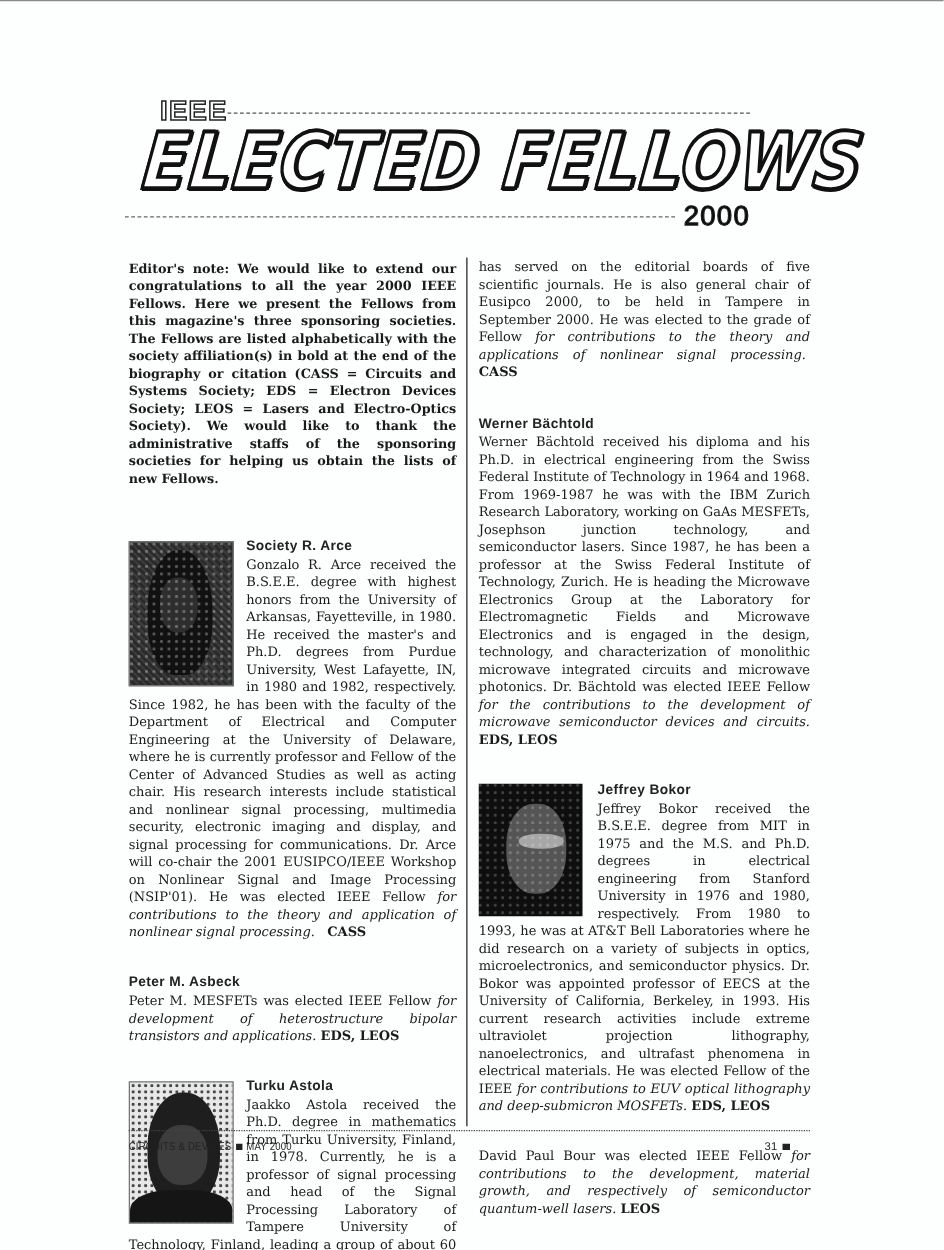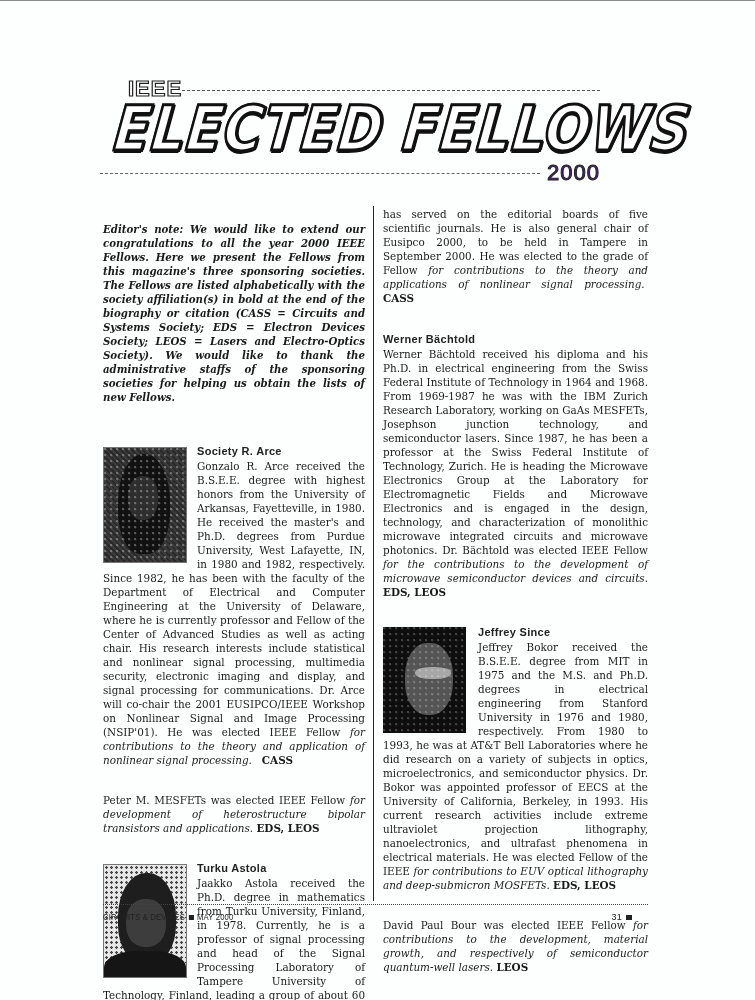--- a/index.html
+++ b/index.html
@@ -23,30 +23,30 @@
     font-family: "DejaVu Sans", sans-serif; font-weight: bold; font-style: italic;
     font-size: 62px; line-height: 62px; letter-spacing: 1px; white-space: nowrap;
     color: #ffffff;
     -webkit-text-stroke: 3px #111;
     text-shadow: 2px 2px 0 #111, -1px -1px 0 #111, 3px 0 0 #111, 0 3px 0 #111;
     transform: skewX(-6deg) scaleX(0.86); transform-origin: left top;
   }
   .mast .rule2 { position: absolute; left: 0px; top: 103px; width: 440px; border-top: 1px dashed #666; }
   .mast .year {
     position: absolute; left: 447px; top: 90px;
-    font-family: "Liberation Sans", sans-serif; font-size: 22px; color: #4c1d95;
+    font-family: "Liberation Sans", sans-serif; font-size: 22px; color: #000000;
     -webkit-text-stroke: 1px #222; letter-spacing: 1px;
   }
   
   .col { position: absolute; top: 208px; font-size: 10.4px; line-height: 14px; text-align: justify; hyphens: manual; }
   .col.left { left: 103px; width: 262px; }
   .col.right { left: 383px; width: 265px; top: 207px; }
   .divider { position: absolute; left: 373px; top: 206px; width: 1px; height: 695px; background: #222; }
   p { margin: 0; }
-  .note { font-style: italic; font-weight: bold; font-size: 10.2px; line-height: 14px; margin-top: 14px; }
+  .note { font-weight: bold; font-size: 10.2px; line-height: 14px; }
   .name {
     font-family: Liberation Sans, sans-serif; font-weight: bold; font-size: 11px;
     line-height: 14px; letter-spacing: 0.3px; color: #222; margin: 0 0 1px 0;
   }
   em { font-style: italic; }
   b.soc { font-weight: bold; }
   .entry { margin-top: 0; }
   .photo {
     float: left; width: 82px; background: #2a2a2a; margin: 1px 10px 3px 0;
     position: relative; overflow: hidden;
@@ -88,20 +88,21 @@
       <div class="bg"></div>
       <div class="head" style="left:14px; top:6px; width:52px; height:100px;"></div>
       <div class="face" style="left:24px; top:28px; width:30px; height:44px; background:#2e2e2e;"></div>
       <div class="speck"></div>
     </div>
     <p class="name">Society R. Arce</p>
     <p style="text-indent:0"><span>Gonzalo R. Arce received the B.S.E.E. degree with highest honors from the University of Arkansas, Fayetteville, in 1980. He received the master's and Ph.D. degrees from Purdue University, West Lafayette, IN, in 1980 and 1982, respectively. Since 1982, he has been with the faculty of the Department of Electrical and Computer Engineering at the University of Delaware, where he is currently professor and Fellow of the Center of Advanced Studies as well as acting chair. His research interests include statistical and nonlinear signal processing, multimedia security, electronic imaging and display, and signal processing for communications. Dr. Arce will co-chair the 2001 EUSIPCO/IEEE Workshop on Nonlinear Signal and Image Processing (NSIP'01). He was elected IEEE Fellow </span><em>for contributions to the theory and application of nonlinear signal processing.</em>&nbsp;&nbsp; <b class="soc">CASS</b></p>
   </div>
 
   <div class="entry" style="margin-top:26px">
+    <p class="name">Peter M. Asbeck</p>
     <p><span>Peter M. MESFETs was elected IEEE Fellow </span><em>for development of heterostructure bipolar transistors and applications.</em> <b class="soc">EDS, LEOS</b></p>
   </div>
 
   <div class="entry" style="margin-top:26px">
     <div class="photo" style="height:112px; margin-top:3px; background:#e8e8e8">
       <div class="speck" style="opacity:.9; background: radial-gradient(circle, #333 0 1px, transparent 1.5px) 0 0/5px 5px;"></div>
       <div class="head" style="left:14px; top:8px; width:58px; height:90px; background:#1e1e1e;"></div>
       <div class="face" style="left:22px; top:34px; width:40px; height:48px; background:#3d3d3d;"></div>
       <div class="head" style="left:0px; top:86px; width:82px; height:40px; border-radius:40% 40% 0 0; background:#151515;"></div>
     </div>
@@ -117,21 +118,21 @@
     <p class="name">Werner Bächtold</p>
     <p><span>Werner Bächtold received his diploma and his Ph.D. in electrical engineering from the Swiss Federal Institute of Technology in 1964 and 1968. From 1969-1987 he was with the IBM Zurich Research Laboratory, working on GaAs MESFETs, Josephson junction technology, and semiconductor lasers. Since 1987, he has been a professor at the Swiss Federal Institute of Technology, Zurich. He is heading the Microwave Electronics Group at the Laboratory for Electromagnetic Fields and Microwave Electronics and is engaged in the design, technology, and characterization of monolithic microwave integrated circuits and microwave photonics. Dr. Bächtold was elected IEEE Fellow </span><em>for the contributions to the development of microwave semiconductor devices and circuits.</em> <b class="soc">EDS, LEOS</b></p>
   </div>
 
   <div class="entry" style="margin-top:26px">
     <div class="photo" style="width:83px; height:106px; margin-top:2px; margin-right:12px; border:none; background:#0e0e0e">
       <div class="face" style="left:22px; top:16px; width:48px; height:72px; background:#555;"></div>
       <div class="face" style="left:32px; top:40px; width:36px; height:12px; background:#ddd; opacity:.6;"></div>
       <div class="speck" style="opacity:.35"></div>
     </div>
-    <p class="name">Jeffrey Since</p>
+    <p class="name">Jeffrey Bokor</p>
     <p><span>Jeffrey Bokor received the B.S.E.E. degree from MIT in 1975 and the M.S. and Ph.D. degrees in electrical engineering from Stanford University in 1976 and 1980, respectively. From 1980 to 1993, he was at AT&amp;T Bell Laboratories where he did research on a variety of subjects in optics, microelectronics, and semiconductor physics. Dr. Bokor was appointed professor of EECS at the University of California, Berkeley, in 1993. His current research activities include extreme ultraviolet projection lithography, nanoelectronics, and ultrafast phenomena in electrical materials. He was elected Fellow of the IEEE </span><em>for contributions to EUV optical lithography and deep-submicron MOSFETs.</em> <b class="soc">EDS, LEOS</b></p>
   </div>
 
   <div class="entry" style="margin-top:26px">
     <p><span>David Paul Bour was elected IEEE Fellow </span><em>for contributions to the development, material growth, and respectively of semiconductor quantum-well lasers.</em> <b class="soc">LEOS</b></p>
   </div>
 
 </div>
 
 <div class="foot-rule"></div>

